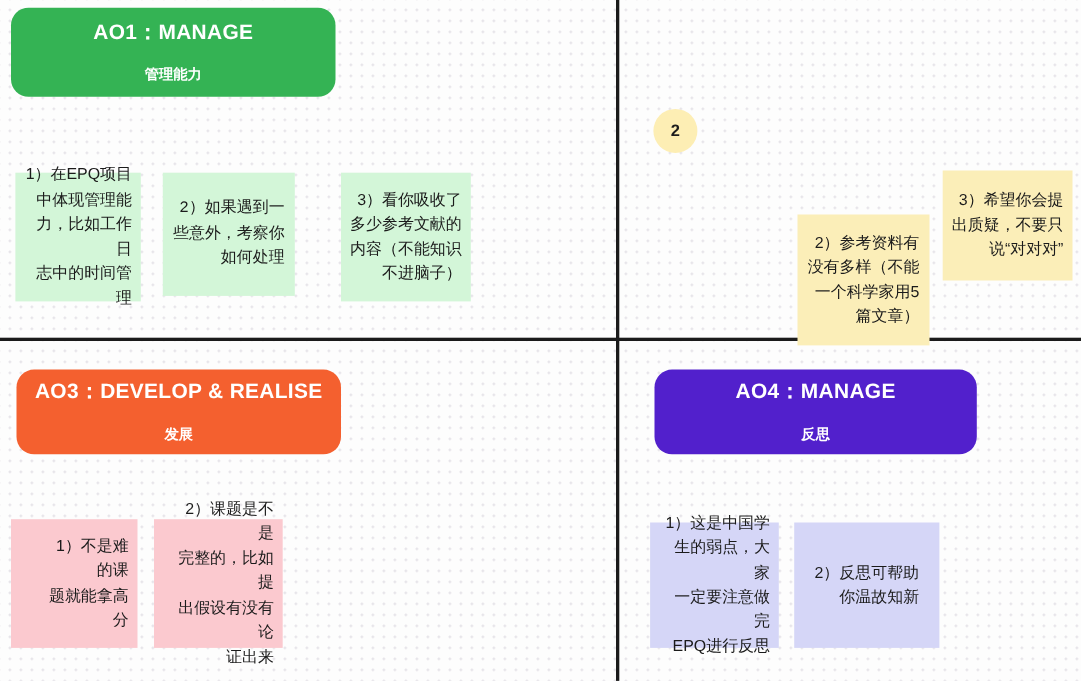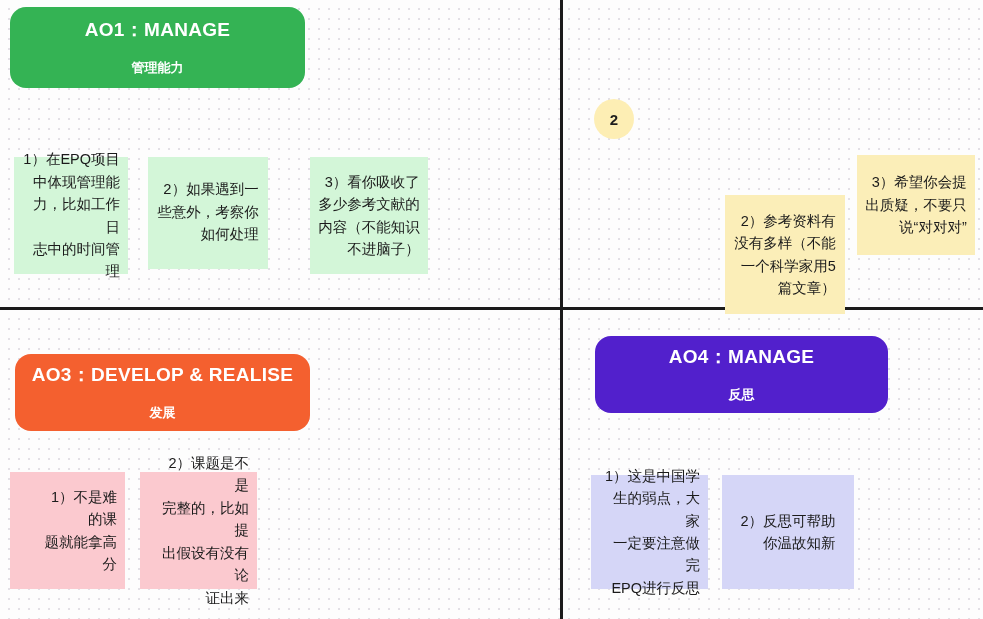--- a/index.html
+++ b/index.html
@@ -60,21 +60,21 @@
   .header-card .title-zh {
     font-size: 13px;
     font-weight: bold;
     line-height: 1.3;
     margin-top: 18px;
     white-space: nowrap;
   }
 
   #card-ao1 { left: 10px;  top: 7px;   width: 295px; height: 81px; background: #34b354; }
   #card-ao2 { left: 595px; top: 7px;   width: 290px; height: 81px; background: #f8a916; }
-  #card-ao3 { left: 15px;  top: 354px; width: 295px; height: 77px; background: #f4602f; }
+  #card-ao3 { left: 15px;  top: 336px; width: 295px; height: 77px; background: #f4602f; }
   #card-ao4 { left: 595px; top: 336px; width: 293px; height: 77px; background: #5220cc; }
 
   
   .badge {
     position: absolute;
     border-radius: 50%;
     display: flex;
     align-items: center;
     justify-content: center;
     font-size: 15px;

